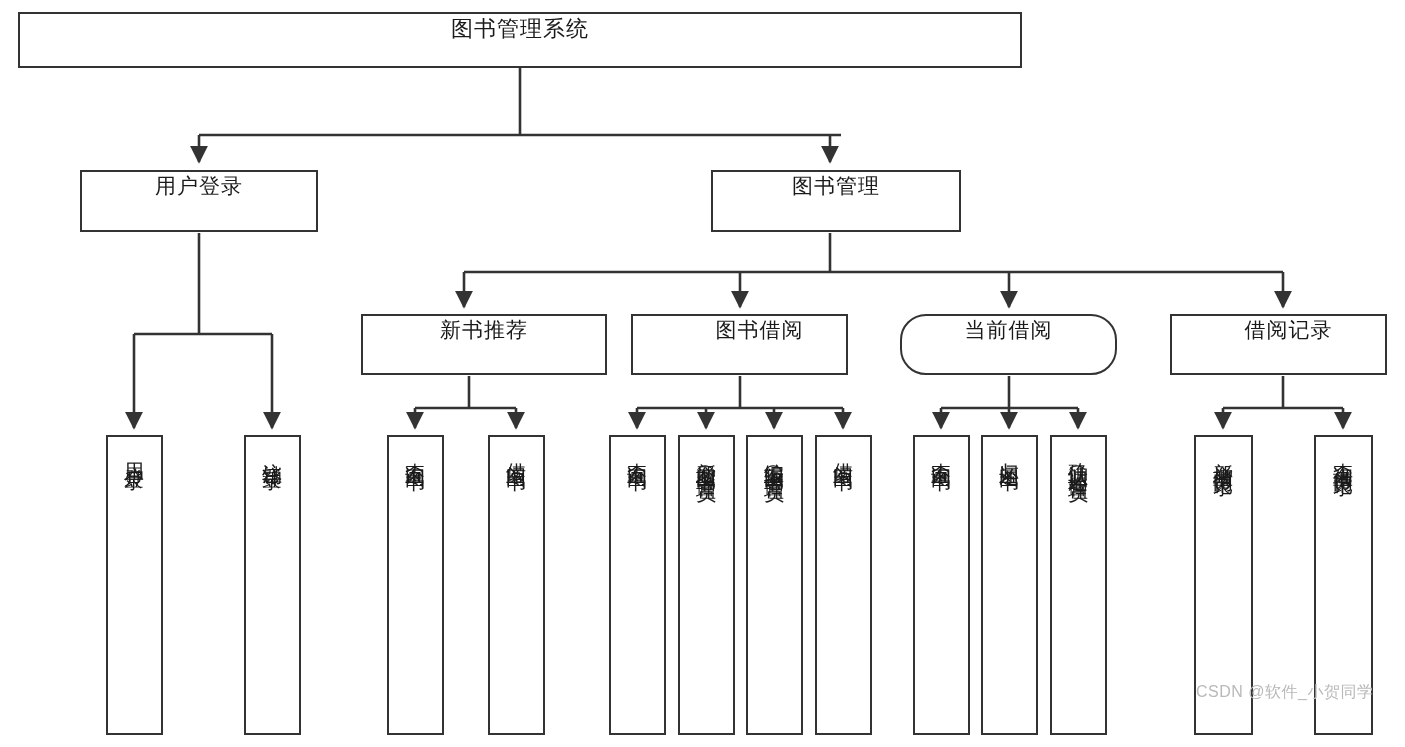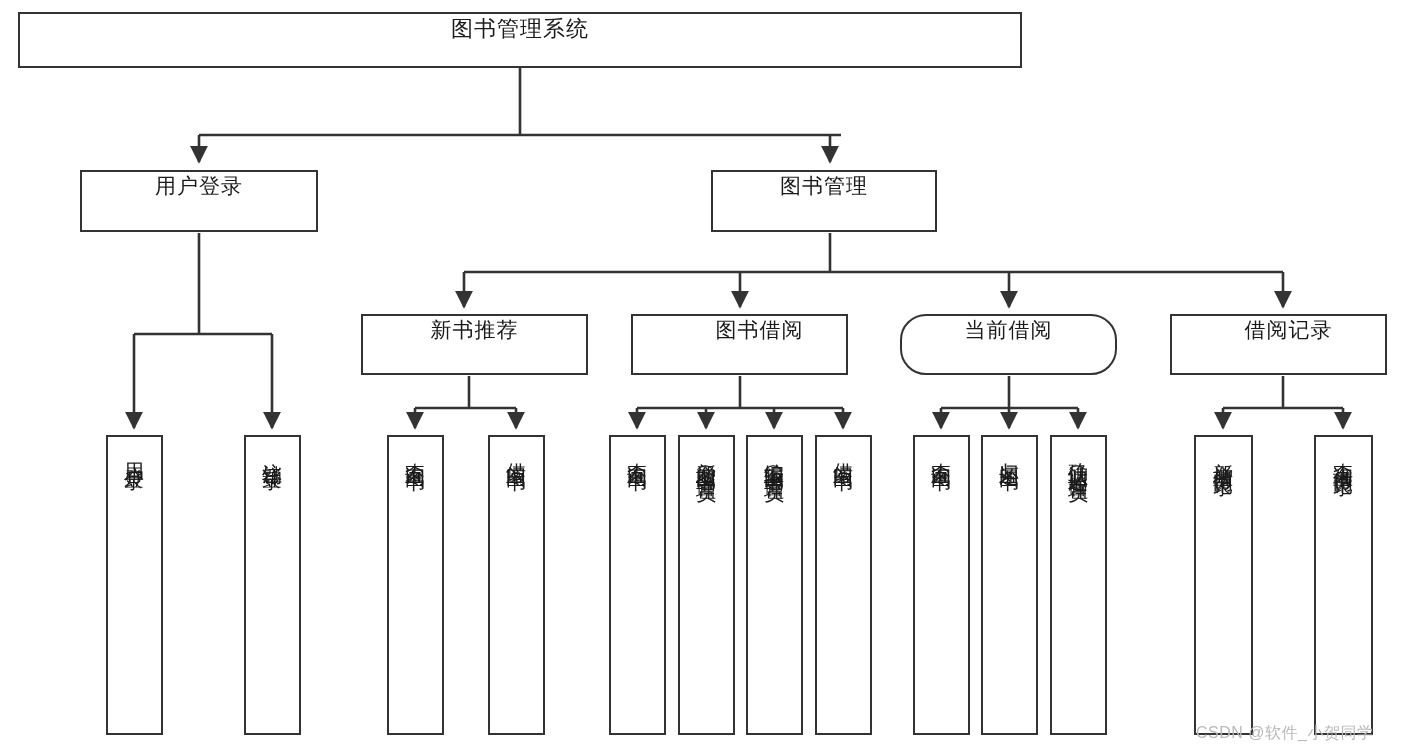--- a/index.html
+++ b/index.html
@@ -118,25 +118,25 @@
     </g>
   </svg>
 
   <div class="node horizontal root" style="left:18px; top:12px; width:1004px; height:56px;">
     <span>图书管理系统</span>
   </div>
 
   <div class="node horizontal" style="left:80px; top:170px; width:238px; height:62px;">
     <span>用户登录</span>
   </div>
-  <div class="node horizontal" style="left:711px; top:170px; width:226px; height:62px;">
+  <div class="node horizontal" style="left:711px; top:170px; width:250px; height:62px;">
     <span>图书管理</span>
   </div>
 
-  <div class="node horizontal" style="left:361px; top:314px; width:227px; height:61px;">
+  <div class="node horizontal" style="left:361px; top:314px; width:246px; height:61px;">
     <span>新书推荐</span>
   </div>
   <div class="node horizontal" style="left:631px; top:314px; width:217px; height:61px;padding-left:40px;">
     <span>图书借阅</span>
   </div>
   <div class="node horizontal" style="left:900px; top:314px; width:217px; height:61px;border-radius:26px;">
     <span>当前借阅</span>
   </div>
   <div class="node horizontal" style="left:1170px; top:314px; width:217px; height:61px;padding-left:20px;">
     <span>借阅记录</span>
@@ -179,15 +179,15 @@
     <span class="vtext">确认归还（管理员）</span>
   </div>
 
   <div class="node vertical" style="left:1194px; top:435px; width:59px; height:300px;">
     <span class="vtext">新增借阅记录</span>
   </div>
   <div class="node vertical" style="left:1314px; top:435px; width:59px; height:300px;">
     <span class="vtext">查询借阅记录</span>
   </div>
 
-  <div class="watermark" style="left:1196px; top:723px;">CSDN @软件_小贺同学</div>
+  <div class="watermark" style="left:1196px; top:682px;">CSDN @软件_小贺同学</div>
 
 </div>
 
 </body></html>

